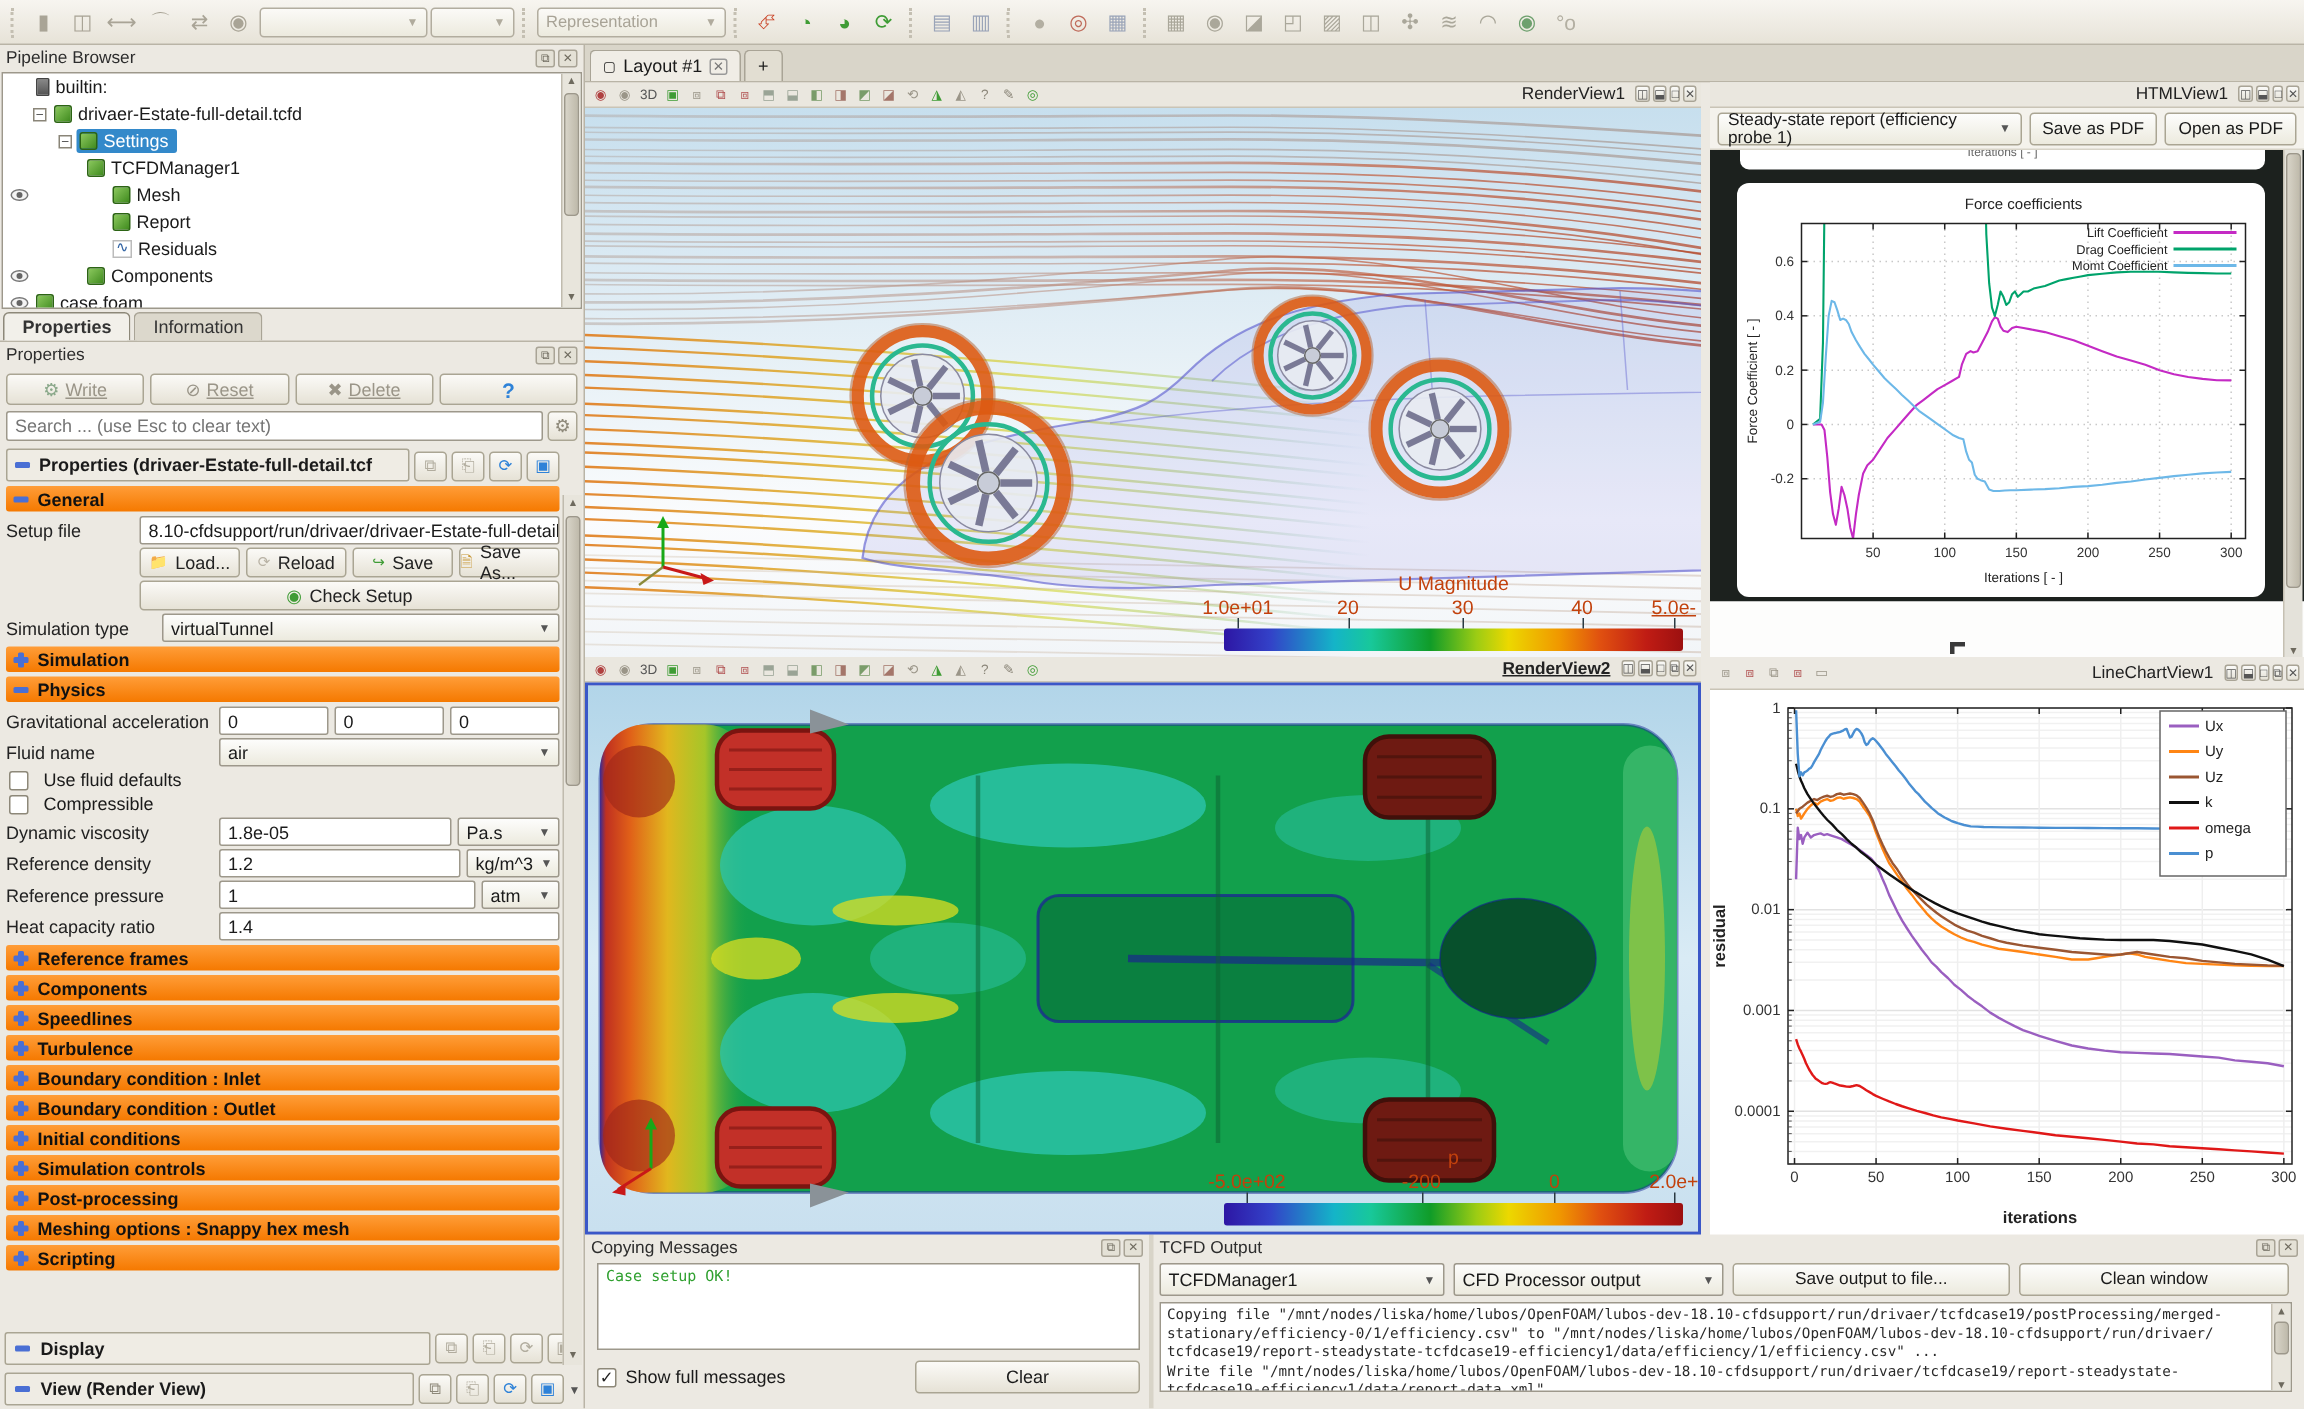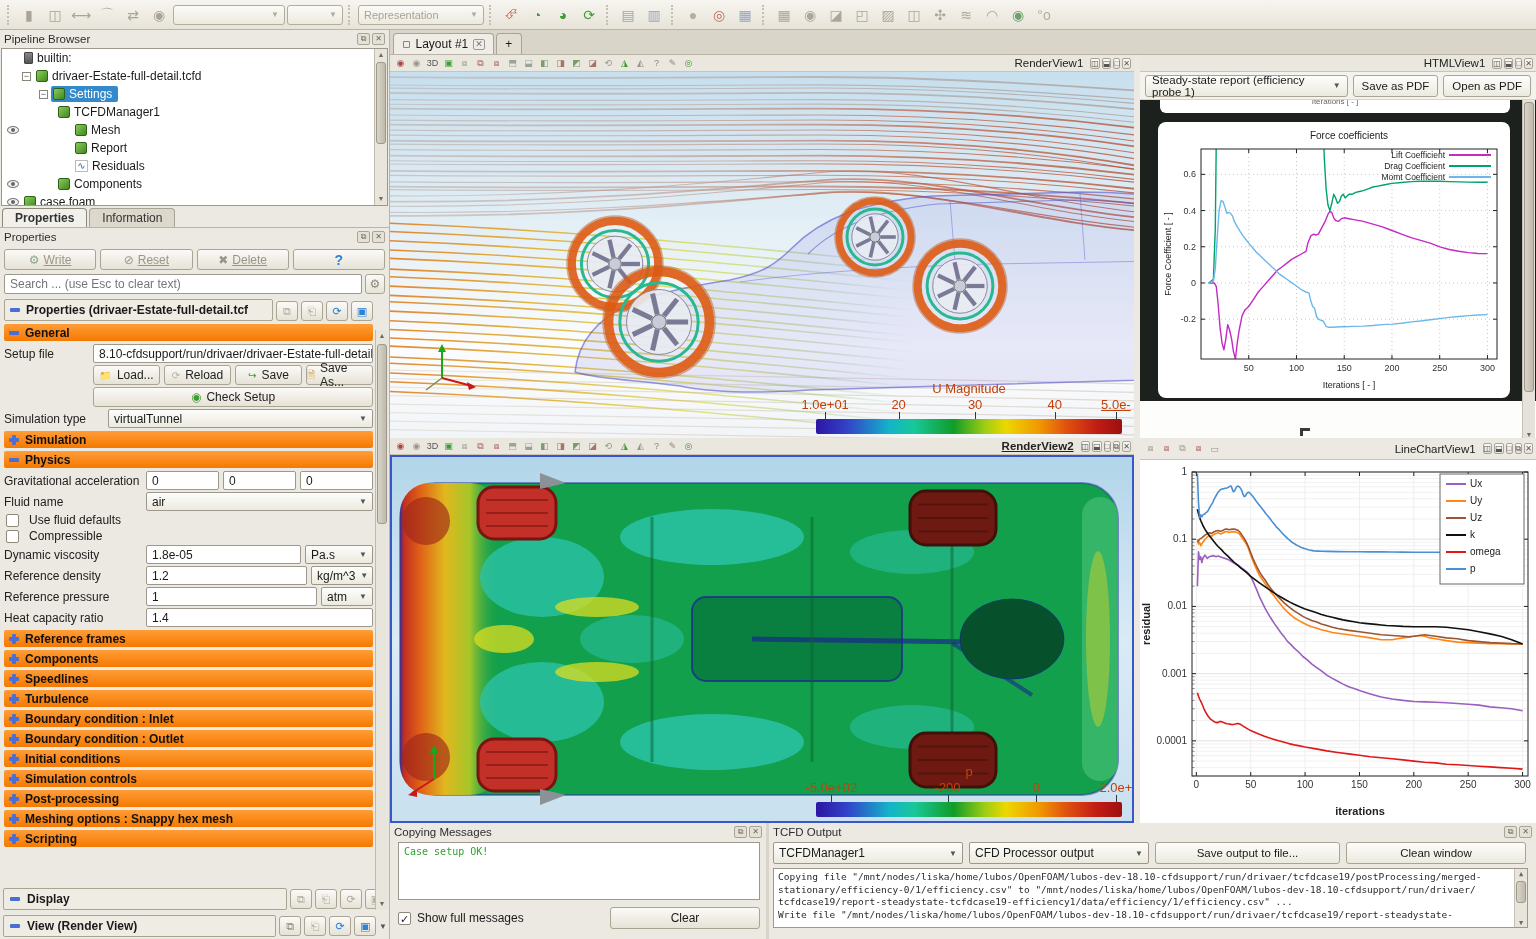--- a/index.html
+++ b/index.html
@@ -1096,20 +1096,21 @@
               <span class="arr">▼</span>
             </div>
           <div class="h-btn" style="width:185px;justify-content:center">Save output to file...</div>
           <div class="h-btn" style="width:180px;justify-content:center">Clean window</div>
         </div>
         <div id="tc-console" class="mono">
           <div class="cline">Copying file "/mnt/nodes/liska/home/lubos/OpenFOAM/lubos-dev-18.10-cfdsupport/run/drivaer/tcfdcase19/postProcessing/merged-</div>
             <div class="cline">stationary/efficiency-0/1/efficiency.csv" to "/mnt/nodes/liska/home/lubos/OpenFOAM/lubos-dev-18.10-cfdsupport/run/drivaer/</div>
             <div class="cline">tcfdcase19/report-steadystate-tcfdcase19-efficiency1/data/efficiency/1/efficiency.csv" ...</div>
             <div class="cline">Write file "/mnt/nodes/liska/home/lubos/OpenFOAM/lubos-dev-18.10-cfdsupport/run/drivaer/tcfdcase19/report-steadystate-</div>
+            <div class="cline">tcfdcase19-efficiency1/data/report-data.xml"</div>
             <div class="tc-scroll">
             <div style="text-align:center;font-size:7px;color:#6e6a5e;line-height:11px">▲</div>
             <div class="thumb" style="position:absolute;left:1px;width:10px;top:12px;height:22px;background:linear-gradient(90deg,#d8d4c8,#bfbaab);border:1px solid #9d988b;border-radius:3px"></div>
             <div style="position:absolute;bottom:0;width:100%;text-align:center;font-size:7px;color:#6e6a5e">▼</div>
           </div>
         </div>
       </div>
     </div>
   </div>
 </div>

